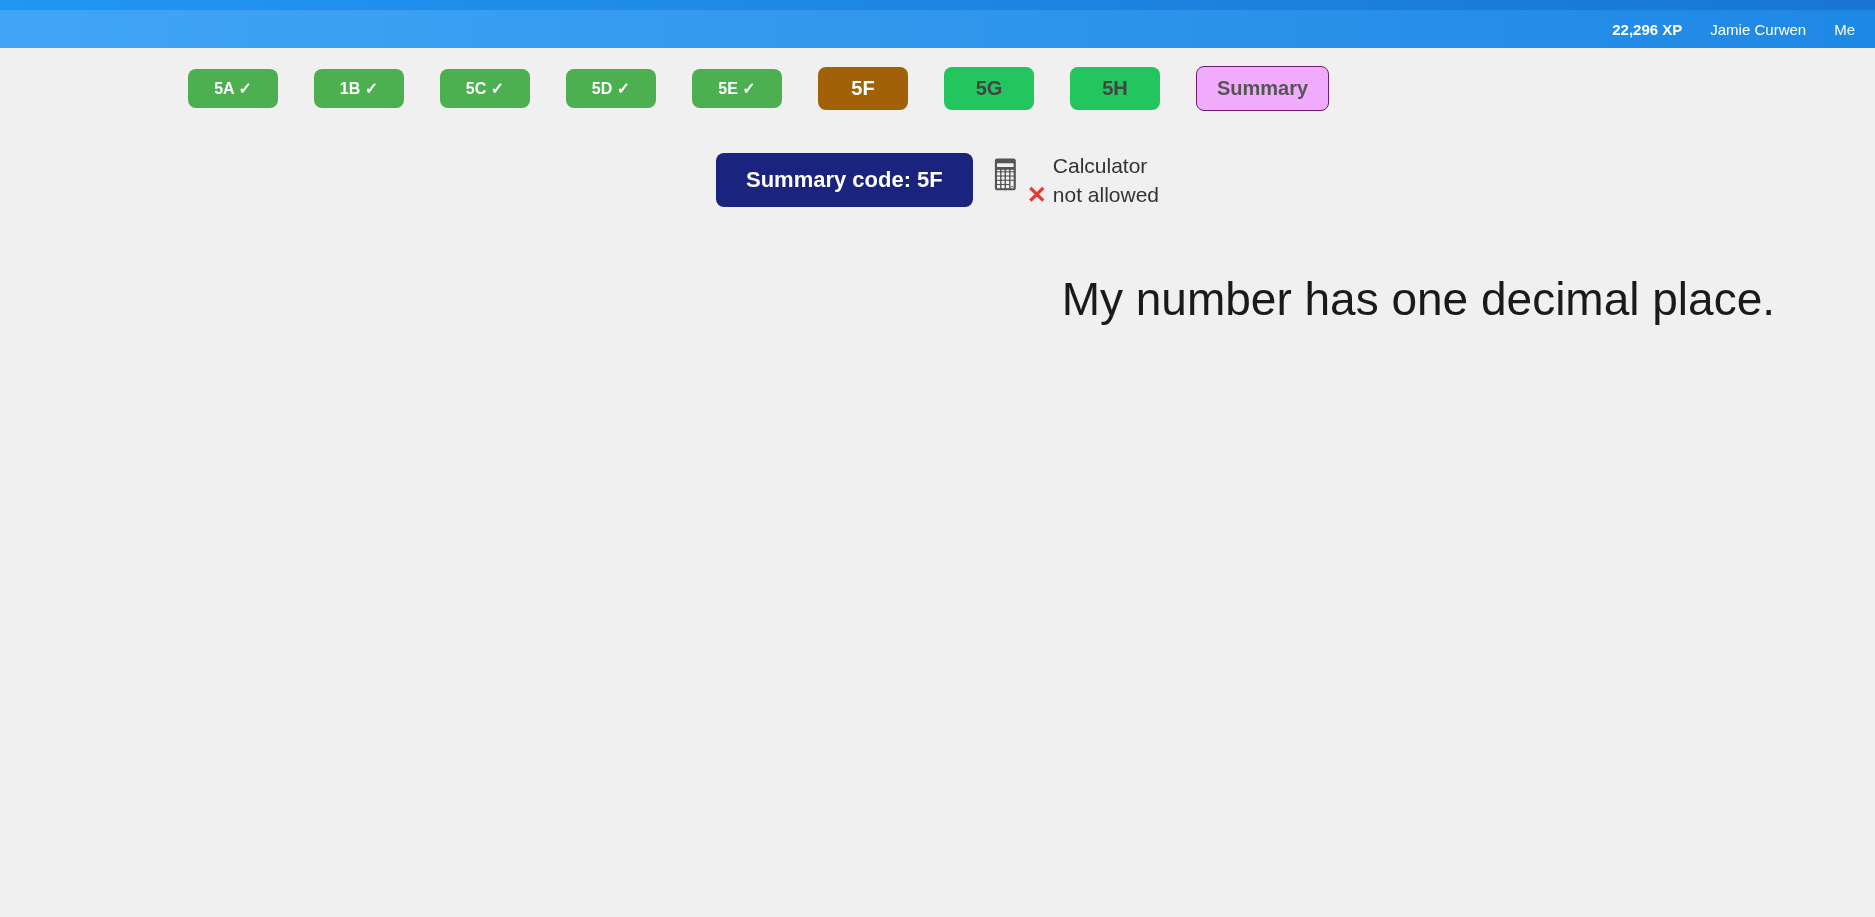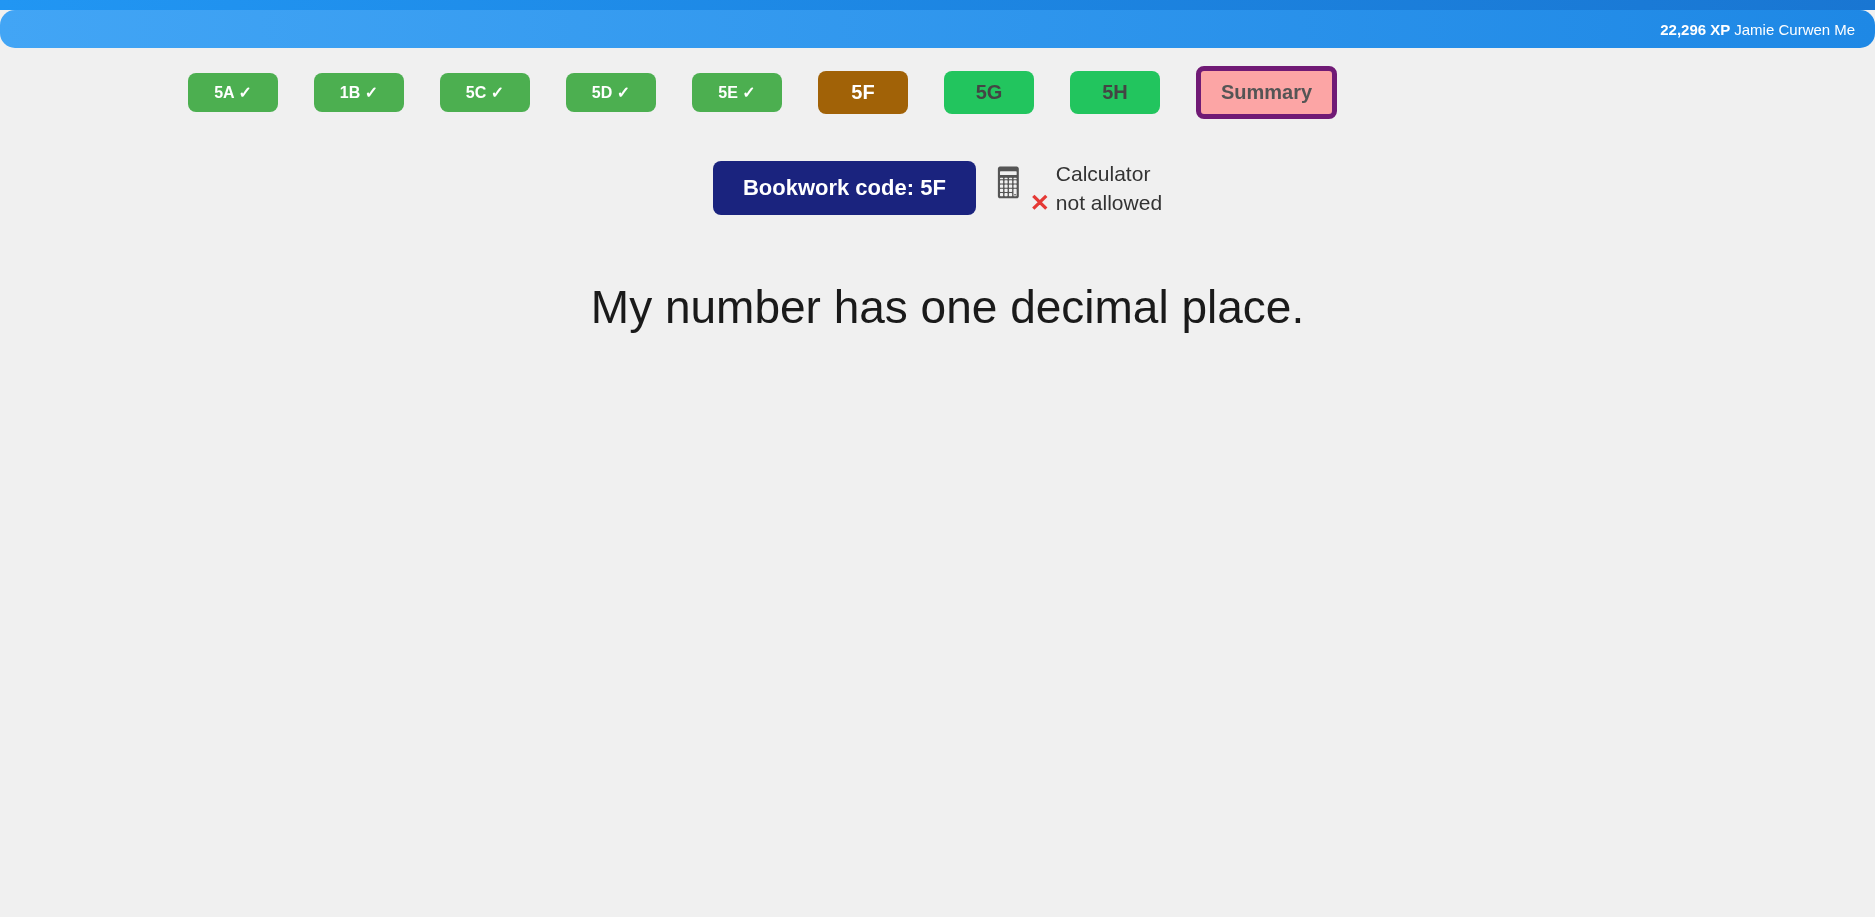--- a/index.html
+++ b/index.html
@@ -20,23 +20,22 @@
     }
 
     
     .header {
       width: 100%;
       background: linear-gradient(to right, #42a5f5, #1e88e5);
       display: flex;
       justify-content: flex-end;
       align-items: center;
       padding: 6px 20px;
-      gap: 4px;
+      gap: 28px;
       height: 38px;
-      border-radius: 15px;
     }
 
     .header-xp {
       color: white;
       font-size: 15px;
       font-weight: 600;
     }
 
     .header-username {
       color: white;
@@ -82,23 +81,23 @@
       background-color: #a16207;
       color: white;
     }
 
     .tab-inactive {
       background-color: #22c55e;
       color: #444;
     }
 
     .tab-summary {
-      background-color: #fca5a5;
+      background-color: #f0abfc;
       color: #555;
-      border: 5px solid #701a75;
+      border: 1px solid #701a75;
     }
 
     .checkmark {
       font-size: 16px;
     }
 
     
     .bookwork-section {
       display: flex;
       align-items: center;
@@ -146,23 +145,23 @@
 
     .calculator-text {
       font-size: 21px;
       color: #333;
       line-height: 1.4;
     }
 
     
     .question-area {
       display: flex;
-      flex-direction: column;
-      align-items: center;
-      justify-content: flex-start;
+      flex-direction: row;
+      align-items: center;
+      justify-content: flex-end;
       margin-top: 60px;
       gap: 40px;
       padding: 0 100px;
       margin-left: 20px;
     }
 
     .question-line {
       font-size: 46px;
       color: #1a1a1a;
       text-align: center;
@@ -199,21 +198,21 @@
         <span class="checkmark">5E ✓</span>
       </div>
       <div class="tab tab-active">5F</div>
       <div class="tab tab-inactive">5G</div>
       <div class="tab tab-inactive">5H</div>
       <div class="tab tab-summary">Summary</div>
     </div>
 </div>
 
 <div class="bookwork-section">
-  <div class="bookwork-badge">Bookwork code: 5F</div>
+  <div class="bookwork-badge">Summary code: 5F</div>
   <div class="calculator-info">
     <div class="calculator-icon-wrapper">
       <div class="calculator-icon">🖩</div>
       <div class="calculator-x">✕</div>
     </div>
     <div class="calculator-text">
       <div>Calculator</div>
       <div>not allowed</div>
     </div>
   </div>

